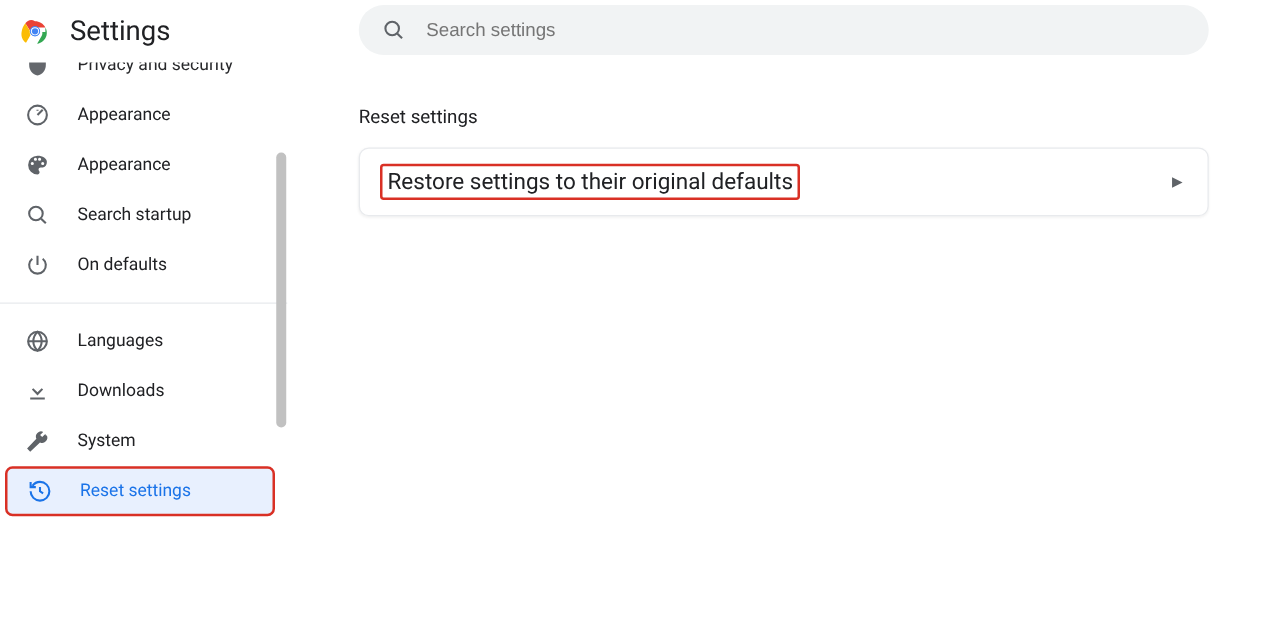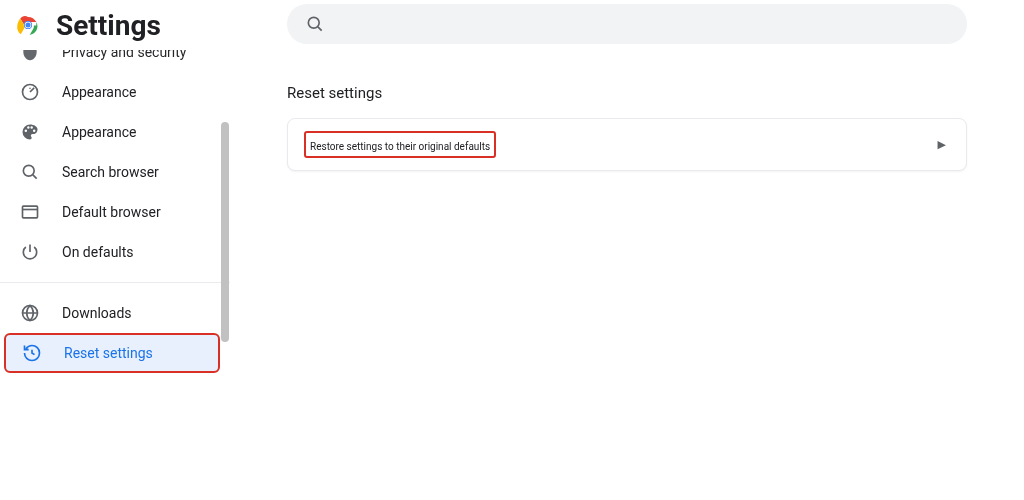--- a/index.html
+++ b/index.html
@@ -16,22 +16,22 @@
       align-items: center;
       height: 50px;
       padding: 0 16px;
     }
     .chrome-logo {
       width: 24px;
       height: 24px;
       margin-right: 16px;
     }
     .app-title {
-      font-size: 28px;
-      font-weight: 700;
+      font-size: 22px;
+      font-weight: 400;
       color: #202124;
     }
     .layout {
       display: flex;
       height: calc(100% - 50px);
     }
     .sidebar {
       width: 230px;
       overflow: hidden;
       position: relative;
@@ -146,21 +146,21 @@
       box-shadow: 0 1px 2px rgba(0,0,0,0.05);
     }
     .card-row {
       display: flex;
       align-items: center;
       justify-content: space-between;
       padding: 14px 20px;
       cursor: pointer;
     }
     .card-row .row-label {
-      font-size: 10px;
+      font-size: 18px;
       color: #202124;
       margin-top: 42px;
     }
     .row-highlight {
       border: 2px solid #d93025;
       border-radius: 3px;
       padding: 2px 4px;
       margin: -2px -4px;
       display: inline-block;
     }
@@ -225,56 +225,63 @@
         <span class="label">Appearance</span>
       </div>
 
       <div class="sidebar-item">
         <span class="icon">
           <svg width="20" height="20" viewBox="0 0 24 24" fill="none" stroke="currentColor" stroke-width="2">
               <circle cx="10.5" cy="10.5" r="6.5"></circle>
               <path d="M20 20l-4.5-4.5"></path>
             </svg>
         </span>
-        <span class="label">Search browser</span>
-      </div>
-
-      <div class="sidebar-item">
-        <span class="icon">
-          <svg width="20" height="20" viewBox="0 0 24 24" fill="none" stroke="currentColor" stroke-width="2">
-              <rect x="3" y="5" width="18" height="14" rx="1"></rect>
-              <path d="M3 9h18"></path>
-            </svg>
-        </span>
-        <span class="label">Default browser</span>
-      </div>
+        <span class="label">Search startup</span>
+      </div>
+
 
       <div class="sidebar-item">
         <span class="icon">
           <svg width="20" height="20" viewBox="0 0 24 24" fill="none" stroke="currentColor" stroke-width="2">
               <path d="M12 3v9M7 6a8 8 0 1010 0"></path>
             </svg>
         </span>
         <span class="label">On defaults</span>
       </div>
 
       <div class="sidebar-divider"></div>
 
       <div class="sidebar-item">
         <span class="icon">
           <svg width="20" height="20" viewBox="0 0 24 24" fill="none" stroke="currentColor" stroke-width="2">
               <circle cx="12" cy="12" r="9"></circle>
               <path d="M3 12h18M12 3c2.5 2.5 4 5.5 4 9s-1.5 6.5-4 9c-2.5-2.5-4-5.5-4-9s1.5-6.5 4-9z"></path>
             </svg>
         </span>
+        <span class="label">Languages</span>
+      </div>
+
+      <div class="sidebar-item">
+        <span class="icon">
+          <svg width="20" height="20" viewBox="0 0 24 24" fill="currentColor">
+              <path d="M12 3v10l4-4 1.4 1.4L12 16l-5.4-5.6L8 9l4 4V3h0zM5 18h14v2H5z"></path>
+            </svg>
+        </span>
         <span class="label">Downloads</span>
       </div>
 
 
-
+      <div class="sidebar-item">
+        <span class="icon">
+          <svg width="20" height="20" viewBox="0 0 24 24" fill="currentColor">
+              <path d="M21 6.5a5 5 0 01-6.6 6.6L5 22l-3-3 8.9-9.4A5 5 0 0117.5 3l-3 3 2 2 3-3c.3.5.5 1 .5 1.5z"></path>
+            </svg>
+        </span>
+        <span class="label">System</span>
+      </div>
 
       <div class="sidebar-item selected highlighted">
         <span class="icon">
           <svg width="20" height="20" viewBox="0 0 24 24" fill="none" stroke="currentColor" stroke-width="2">
               <path d="M3 12a9 9 0 109-9c-3 0-5.6 1.5-7.2 3.8M3 3v5h5"></path>
               <path d="M12 8v4l3 2"></path>
             </svg>
         </span>
         <span class="label">Reset settings</span>
       </div>
@@ -282,20 +289,21 @@
   </div>
 
   <div class="main">
     <div class="search-bar">
       <span class="icon">
         <svg width="20" height="20" viewBox="0 0 24 24" fill="none" stroke="currentColor" stroke-width="2">
             <circle cx="10.5" cy="10.5" r="6.5"></circle>
             <path d="M20 20l-4.5-4.5"></path>
           </svg>
       </span>
+      <input type="text" placeholder="Search settings" style="">
     </div>
 
     <div class="section-title">Reset settings</div>
 
     <div class="card">
       <div class="card-row">
         <span class="row-highlight">
           <span class="row-label">Restore settings to their original defaults</span>
         </span>
         <span class="chevron">▶</span>

